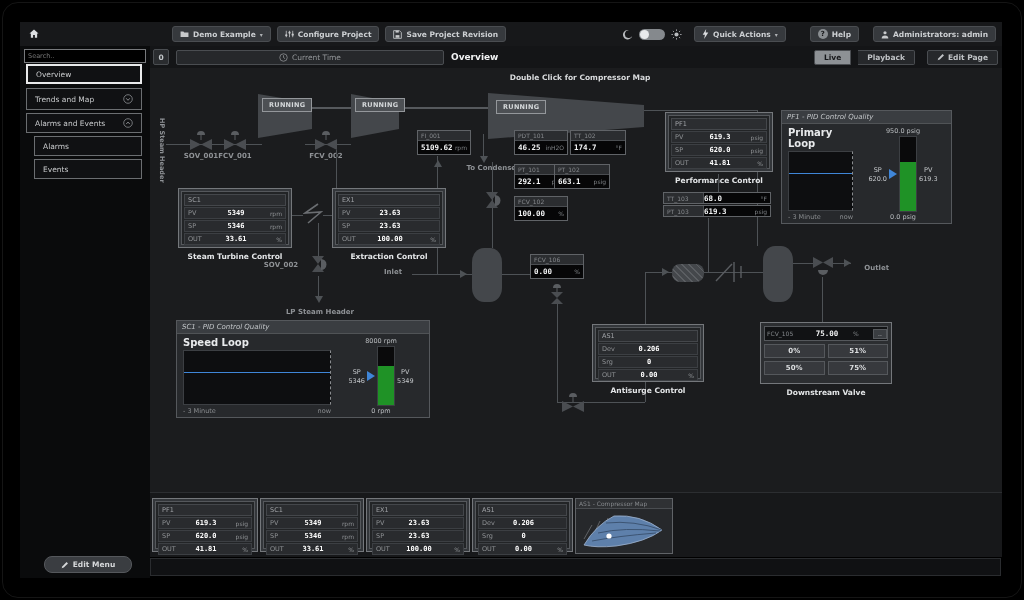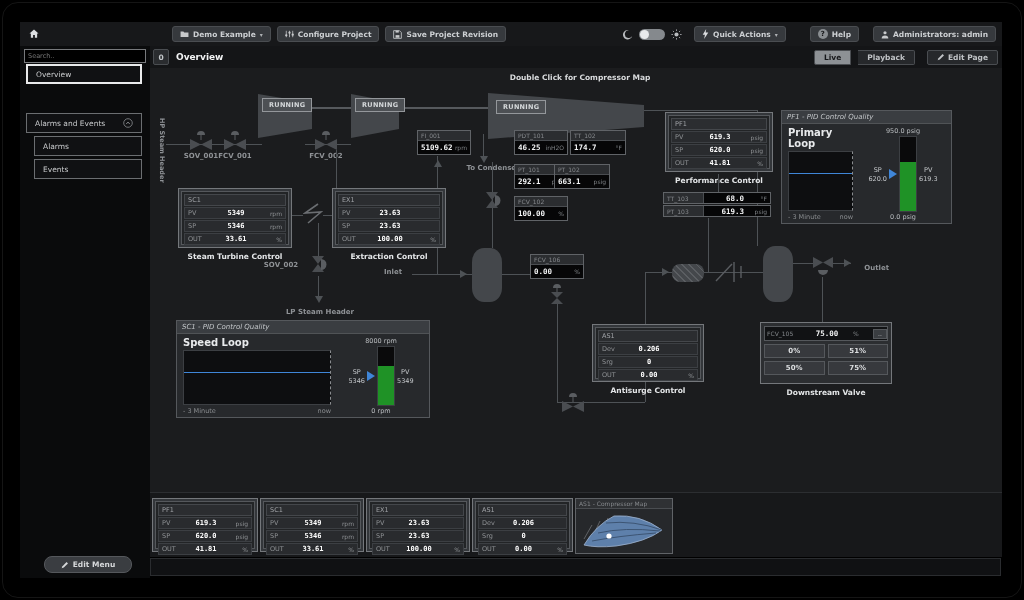--- a/index.html
+++ b/index.html
@@ -67,21 +67,21 @@
 
   
   .vbox{position:absolute;width:52px;border:1px solid #606367;background:#060607;}
   .vbox .t{background:#2b2d30;color:#85888c;font-size:6px;padding:1px 3px;border-bottom:1px solid #4a4d51;}
   .vbox .v{display:flex;justify-content:space-between;align-items:center;padding:1px 3px;height:11px;}
   .vbox .val{color:#f4f5f6;font-weight:bold;font-size:7.5px;font-family:"DejaVu Sans Mono",monospace;}
   .vbox .u{color:#7d8084;font-size:6px;}
   .hrow{position:absolute;display:grid;grid-template-columns:40px 1fr 22px;height:12px;border:1px solid #606367;
     box-sizing:border-box;background:#060607;align-items:center;}
   .hrow .hl{background:#2b2d30;color:#85888c;font-size:6px;padding:0 3px;height:100%;display:flex;align-items:center;border-right:1px solid #4a4d51;}
-  .hrow .hv{color:#f4f5f6;font-weight:bold;font-size:7.5px;text-align:right;padding-right:4px;font-family:"DejaVu Sans Mono",monospace;}
+  .hrow .hv{color:#f4f5f6;font-weight:bold;font-size:7.5px;padding-right:4px;font-family:"DejaVu Sans Mono",monospace;}
   .hrow .hu{color:#7d8084;font-size:6px;text-align:right;padding-right:3px;}
 
   
   .ctl{position:absolute;border:1px solid #74777b;background:#33363a;padding:2px;box-sizing:border-box;}
   .ctl .inner{border:1px solid #55585c;background:#222426;padding:2px;height:100%;box-sizing:border-box;}
   .ctl .name{border:1px solid #44474b;background:#2b2d30;color:#a0a3a7;font-size:6.5px;padding:1px 3px;}
   .ctl .row{display:grid;grid-template-columns:24px 1fr 22px;align-items:center;background:#292b2e;
     border:1px solid #3c3f43;height:10px;margin-top:1px;padding:0 3px;}
   .ctl .rl{color:#8e9194;font-size:6.5px;}
   .ctl .rv{color:#fff;font-weight:bold;font-size:7px;text-align:center;font-family:"DejaVu Sans Mono",monospace;}
@@ -205,36 +205,50 @@
     <svg width="8" height="9" viewBox="0 0 12 12">
         <circle cx="6" cy="3.4" r="2.4" fill="#c8cacc"></circle>
         <path d="M1 12 a5 4.6 0 0 1 10 0 Z" fill="#c8cacc"></path>
       </svg>
     <span>Administrators: admin</span>
   </button>
 </div>
 
 <div class="toolbar">
   <span class="badge">0</span>
+  <button class="timebtn">
+    <svg width="9" height="9" viewBox="0 0 12 12">
+        <circle cx="6" cy="6" r="5" fill="none" stroke="#94979a" stroke-width="1"></circle>
+        <path d="M6 3 V6 L8 7.5" fill="none" stroke="#94979a" stroke-width="1"></path>
+      </svg>
+    <span>Current Time</span>
+  </button>
   <span class="pagetitle">Overview</span>
   <div class="spacer"></div>
   <button class="modebtn live">Live</button>
   <button class="modebtn playback">Playback</button>
   <button class="modebtn edit">
     <svg width="8" height="8" viewBox="0 0 12 12">
         <path d="M1 11 l1.2-3.2 L8.4 1.6 l2 2 L4.2 9.8 Z" fill="#c0c3c6"></path>
       </svg>
     <span>Edit Page</span>
   </button>
 </div>
 
 <div class="sidebar">
   <input class="search" placeholder="Search.." style="">
   <div class="sitem sel" style="top:18px">
     <span>Overview</span>
+  </div>
+  <div class="sitem" style="top:42px;height:22px">
+    <span>Trends and Map</span>
+    <svg width="10" height="10" viewBox="0 0 14 14">
+        <circle cx="7" cy="7" r="6" fill="none" stroke="#9a9da0" stroke-width="1"></circle>
+        <path d="M4.5 6 L7 8.8 L9.5 6" fill="none" stroke="#9a9da0" stroke-width="1.2"></path>
+      </svg>
   </div>
   <div class="sitem" style="top:67px">
     <span>Alarms and Events</span>
     <svg width="10" height="10" viewBox="0 0 14 14">
         <circle cx="7" cy="7" r="6" fill="none" stroke="#9a9da0" stroke-width="1"></circle>
         <path d="M4.5 8.5 L7 5.7 L9.5 8.5" fill="none" stroke="#9a9da0" stroke-width="1.2"></path>
       </svg>
   </div>
   <div class="sitem sub" style="top:90px">
     <span>Alarms</span>

